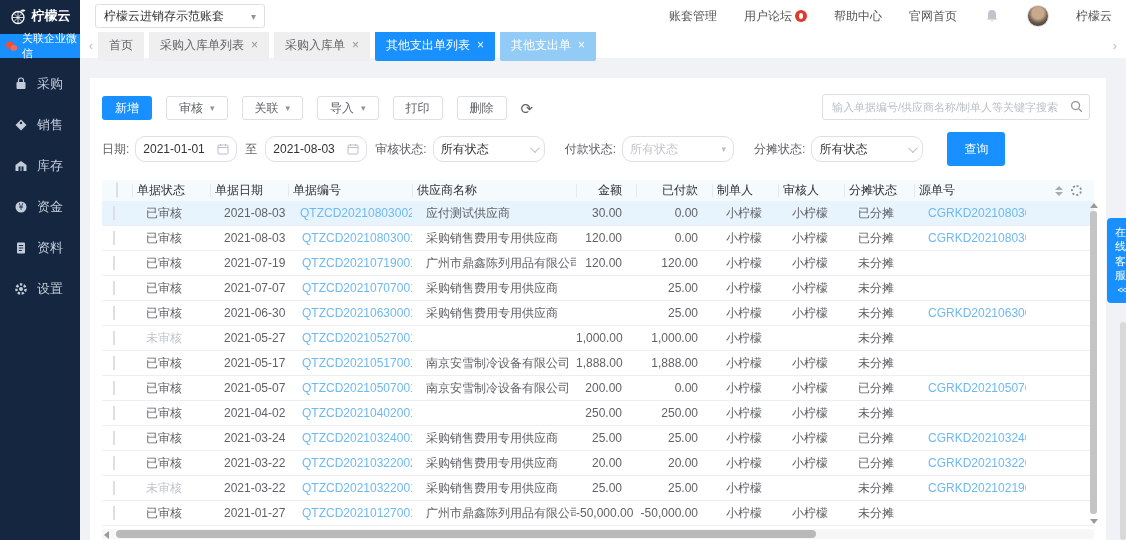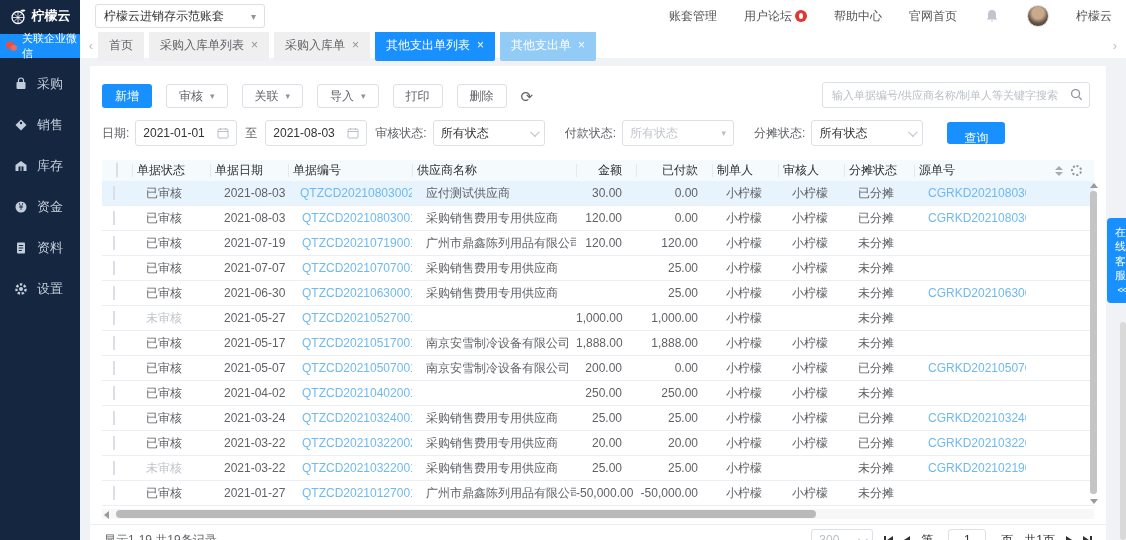--- a/index.html
+++ b/index.html
@@ -29,43 +29,43 @@
   .tab-chev { color:#b9bec7; font-size:13px; width:14px; text-align:center; cursor:pointer; }
   .tab-chev.right { position:absolute; right:4px; }
   .tab { height:20px; display:inline-flex; align-items:center; gap:7px; background:#efefef; color:#606266; padding:16px 11px; margin-right:5px; border-radius:2px; cursor:pointer; white-space:nowrap; }
   .tab .x { font-size:12px; color:#909399; cursor:pointer; }
   .tab.active { background:#1890ff; color:#fff; }
   .tab.active .x, .tab.light .x { color:#fff; }
   .tab.light { background:#92cbf5; color:#fff; }
 
   
   .main { position:absolute; top:58px; left:80px; right:0; bottom:0; background:#f0f2f5; }
-  .card { position:absolute; top:8px; left:10px; width:1016px; bottom:0; background:#fff; }
+  .card { position:absolute; top:20px; left:10px; width:1016px; bottom:0; background:#fff; }
 
   
   .toolbar { display:flex; align-items:center; margin:18px 16px 0 12px; position:relative; }
   .btn-primary { height:24px; background:#1890ff; color:#fff; border:none; border-radius:3px; padding:0 13px; font-size:12px; cursor:pointer; }
   .btn { height:24px; background:#fff; border:1px solid #dcdfe6; border-radius:3px; padding:0 12px; font-size:12px; color:#606266; cursor:pointer; display:inline-flex; align-items:center; gap:7px; margin-left:14px; }
   .btn .car { font-size:9px; color:#909399; }
   .refresh { margin-left:14px; font-size:15px; color:#606266; cursor:pointer; line-height:1; }
   .searchbox { position:absolute; right:0; top:-2px; width:268px; height:26px; }
   .searchbox input { width:100%; height:100%; border:1px solid #dcdfe6; border-radius:3px; padding:0 26px 0 9px; font-size:11px; color:#333; font-family:inherit; }
   .searchbox input::placeholder { color:#b9bec7; }
   .searchbox svg { position:absolute; right:7px; top:6px; }
 
   
   .filterbar { display:flex; align-items:center; margin:12px 16px 0 12px; color:#606266; }
   .flabel { margin-right:6px; white-space:nowrap; }
-  .fld { height:26px; border:1px solid #dcdfe6; border-radius:3px; display:flex; align-items:center; justify-content:space-between; padding:0 7px; color:#333; cursor:pointer; background:#fff; }
+  .fld { height:26px; border:1px solid #dcdfe6; border-radius:10px; display:flex; align-items:center; justify-content:space-between; padding:0 7px; color:#333; cursor:pointer; background:#fff; }
   .fld.date { width:102px; margin-right:8px; }
   .fld.sel { width:112px; margin-right:20px; }
   .fld.disabled { color:#c0c4cc; }
   .to { margin-right:8px; }
   .chev { width:7px; height:7px; border-right:1px solid #b9bec7; border-bottom:1px solid #b9bec7; transform:rotate(45deg) translateY(-2px); }
-  .btn-query { height:22px; background:#1890ff; color:#fff; border:none; border-radius:3px; padding:8px 17px; font-size:12px; cursor:pointer; margin-left:4px; }
+  .btn-query { height:34px; background:#1890ff; color:#fff; border:none; border-radius:3px; padding:8px 17px; font-size:12px; cursor:pointer; margin-left:4px; }
 
   
   .tablewrap { margin:14px 12px 0 12px; position:relative; }
   .tgrid { display:grid; grid-template-columns:30px 78px 78px 124px 164px 60px 76px 66px 66px 70px 112px 1fr; align-items:center; }
   .thead { background:#f5fafd; height:21px; color:#303133; }
   .th { font-size:12px; padding-left:4px; white-space:nowrap; border-left:1px solid #e4eaf0; height:13px; line-height:13px; }
   .th.first { border-left:none; }
   .th.num, .td.num { text-align:right; padding-left:0; padding-right:14px; }
   .th.icons { display:flex; justify-content:flex-end; align-items:center; gap:8px; border-left:none; padding-right:12px; }
   .trow { height:25px; border-bottom:1px solid #ebeef5; cursor:pointer; }

